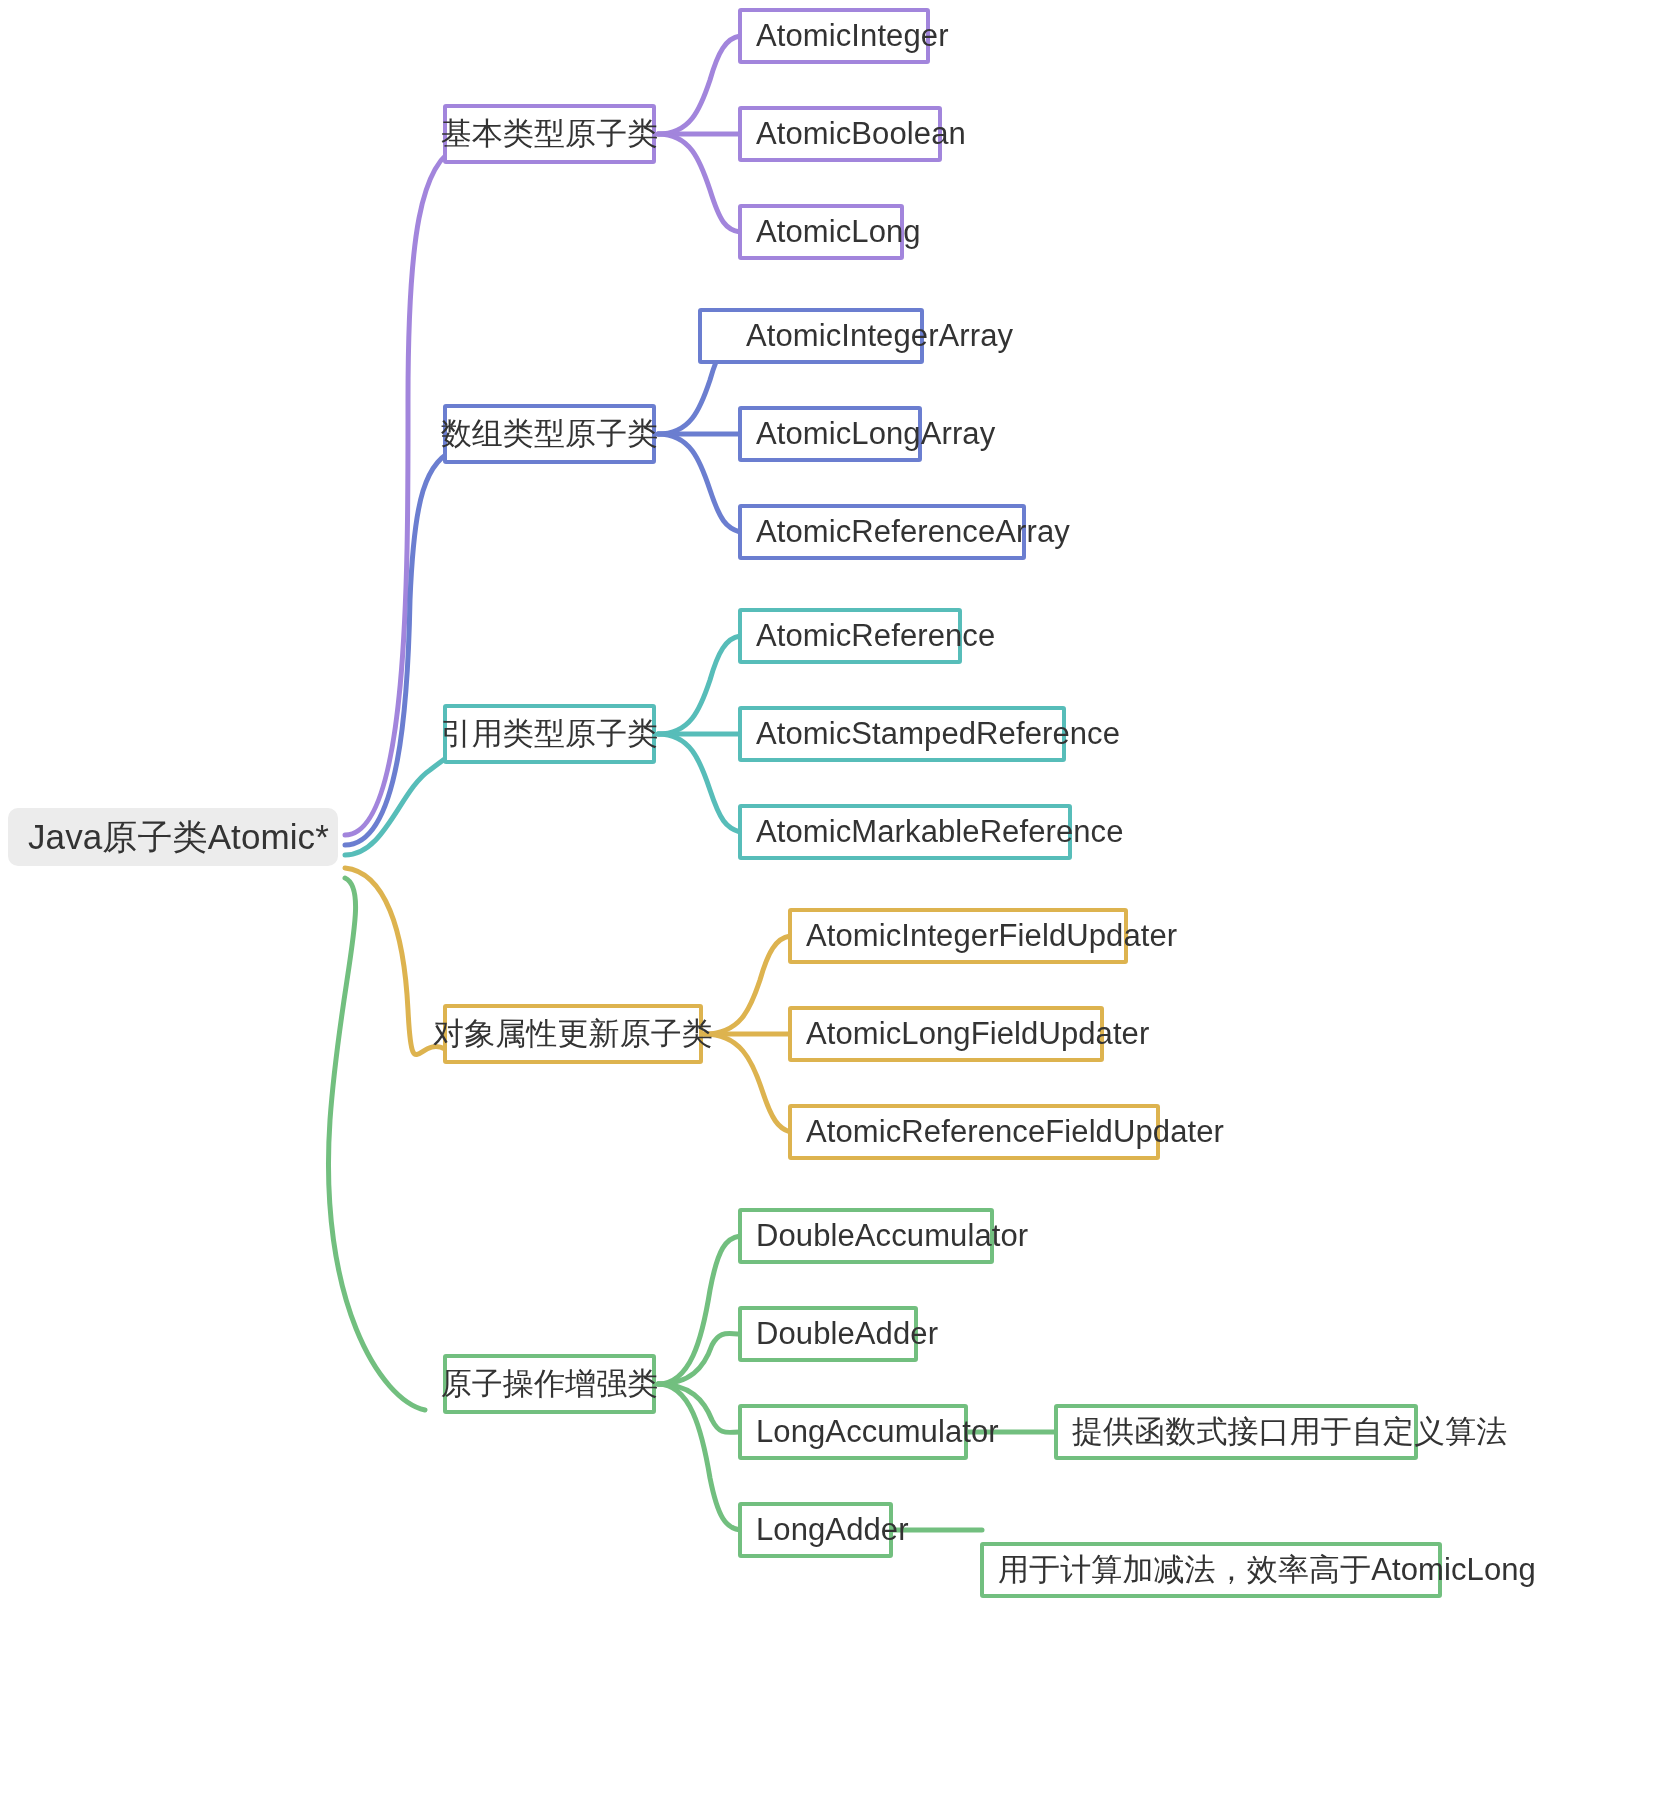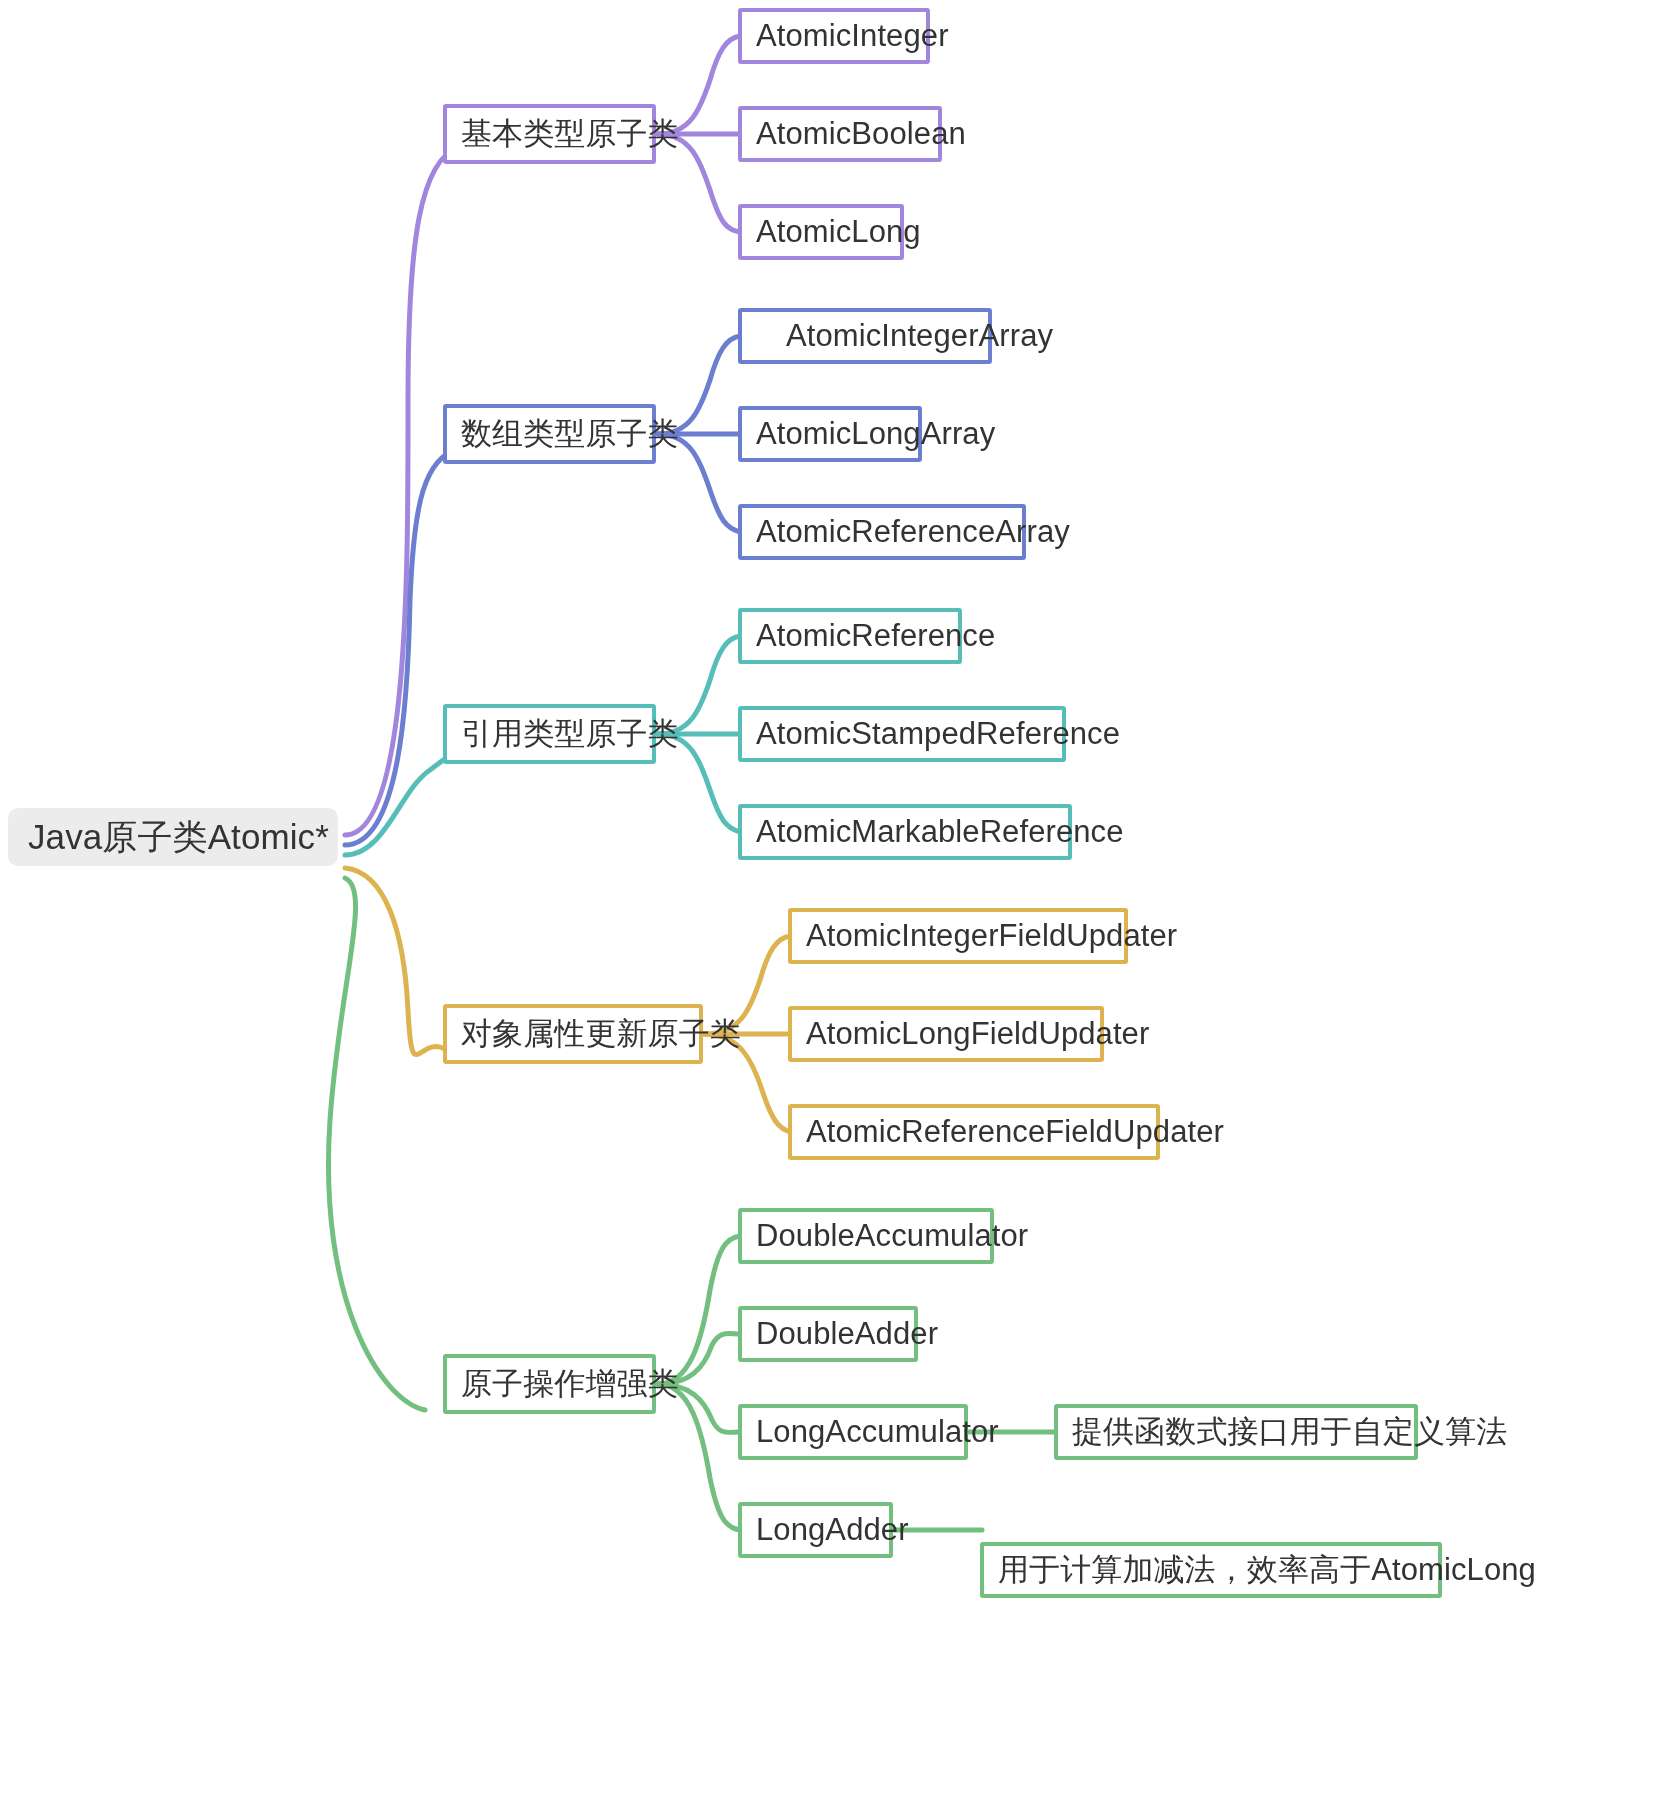--- a/index.html
+++ b/index.html
@@ -45,21 +45,21 @@
   }
   .node.root {
     background: #ececec;
     border: none;
     border-radius: 10px;
     color: #333333;
     font-size: 35px;
     padding: 0 20px;
   }
   .node.branch {
-    justify-content: flex-start;
+    justify-content: center;
   }
   .node.purple { border-color: #a285dc; }
   .node.blue   { border-color: #6b7ed0; }
   .node.teal   { border-color: #57bdb9; }
   .node.gold   { border-color: #ddb34f; }
   .node.green  { border-color: #72bf7f; }
 </style>
 </head>
 <body>
 
@@ -113,21 +113,21 @@
   <div class="node purple" style="left:738px; top:106px; width:204px; height:56px;">
     <span>AtomicBoolean</span>
   </div>
   <div class="node purple" style="left:738px; top:204px; width:166px; height:56px;">
     <span>AtomicLong</span>
   </div>
 
   <div class="node branch blue" style="left:443px; top:404px; width:213px; height:60px;">
     <span>数组类型原子类</span>
   </div>
-  <div class="node blue" style="left:738px; top:308px; width:254px; height:56px;padding-left:44px;">
+  <div class="node blue" style="left:698px; top:308px; width:226px; height:56px;padding-left:44px;">
     <span>AtomicIntegerArray</span>
   </div>
   <div class="node blue" style="left:738px; top:406px; width:184px; height:56px;">
     <span>AtomicLongArray</span>
   </div>
   <div class="node blue" style="left:738px; top:504px; width:288px; height:56px;">
     <span>AtomicReferenceArray</span>
   </div>
 
   <div class="node branch teal" style="left:443px; top:704px; width:213px; height:60px;">

